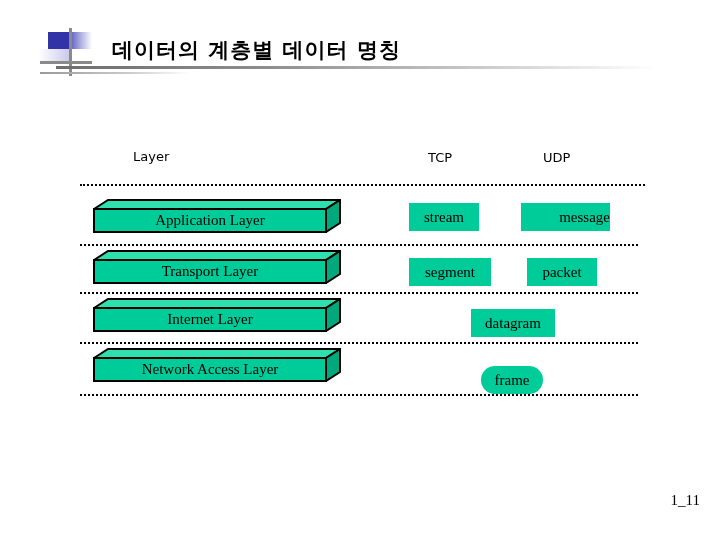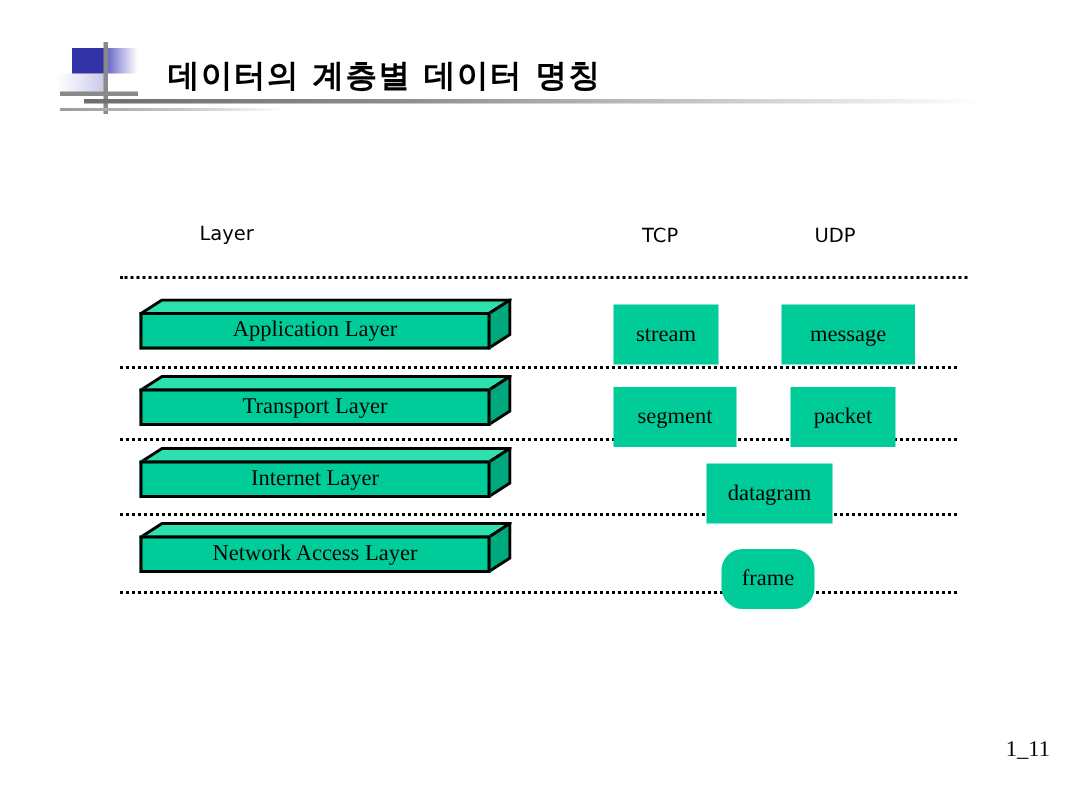--- a/index.html
+++ b/index.html
@@ -158,30 +158,30 @@
   #cube-2 { left: 93px;  top: 298px; }
   #cube-3 { left: 93px;  top: 348px; }
 
   
   .unit {
     position: absolute;
     background: #00cc99;
     display: flex;
     align-items: center;
     justify-content: center;
-    height: 40px;
+    height: 28px;
   }
   .unit span {
     font-family: "Liberation Serif", serif;
     font-size: 15px;
     color: #000000;
     white-space: nowrap;
   }
   #unit-stream   { left: 409px; top: 203px; width: 70px; }
-  #unit-message  { left: 521px; top: 203px; width: 89px; }
+  #unit-message  { left: 521px; top: 203px; width: 89px; justify-content: flex-end; }
   #unit-segment  { left: 409px; top: 258px; width: 82px; }
   #unit-packet   { left: 527px; top: 258px; width: 70px; }
   #unit-datagram { left: 471px; top: 309px; width: 84px; }
   #unit-frame    { left: 481px; top: 366px; width: 62px; border-radius: 14px; }
 
   
   .page-num {
     position: absolute;
     right: 20px;
     top: 492px;

